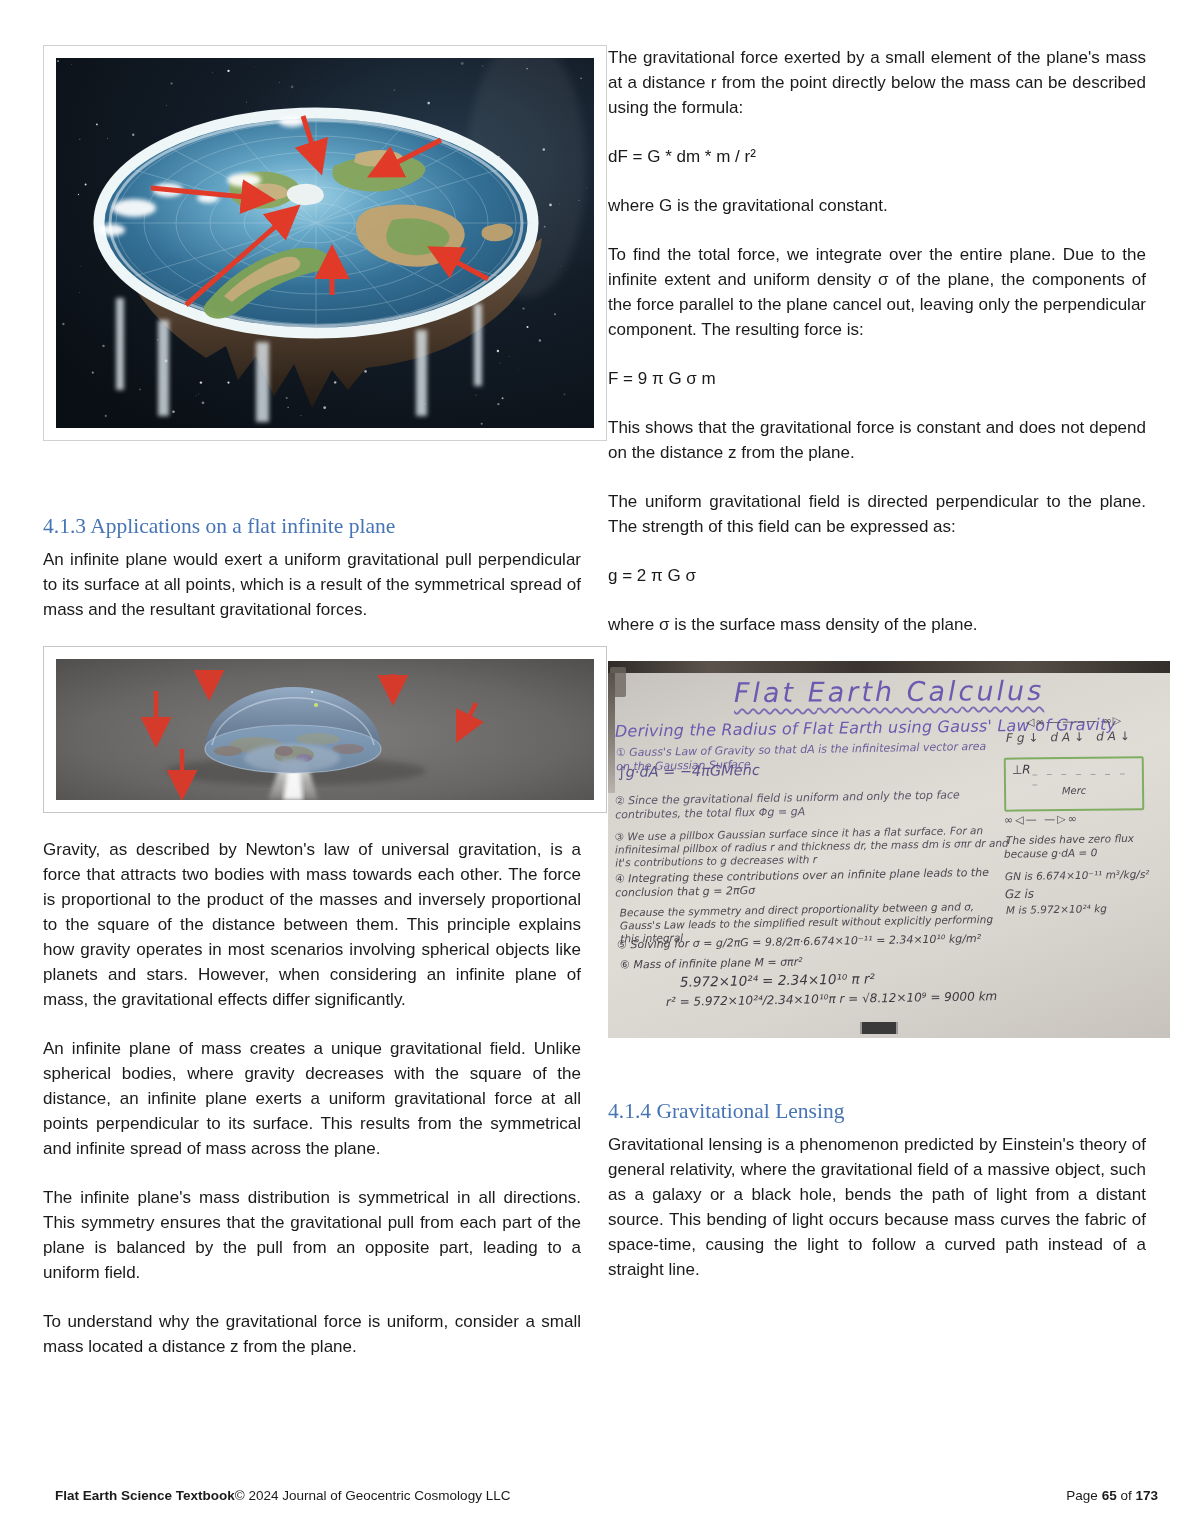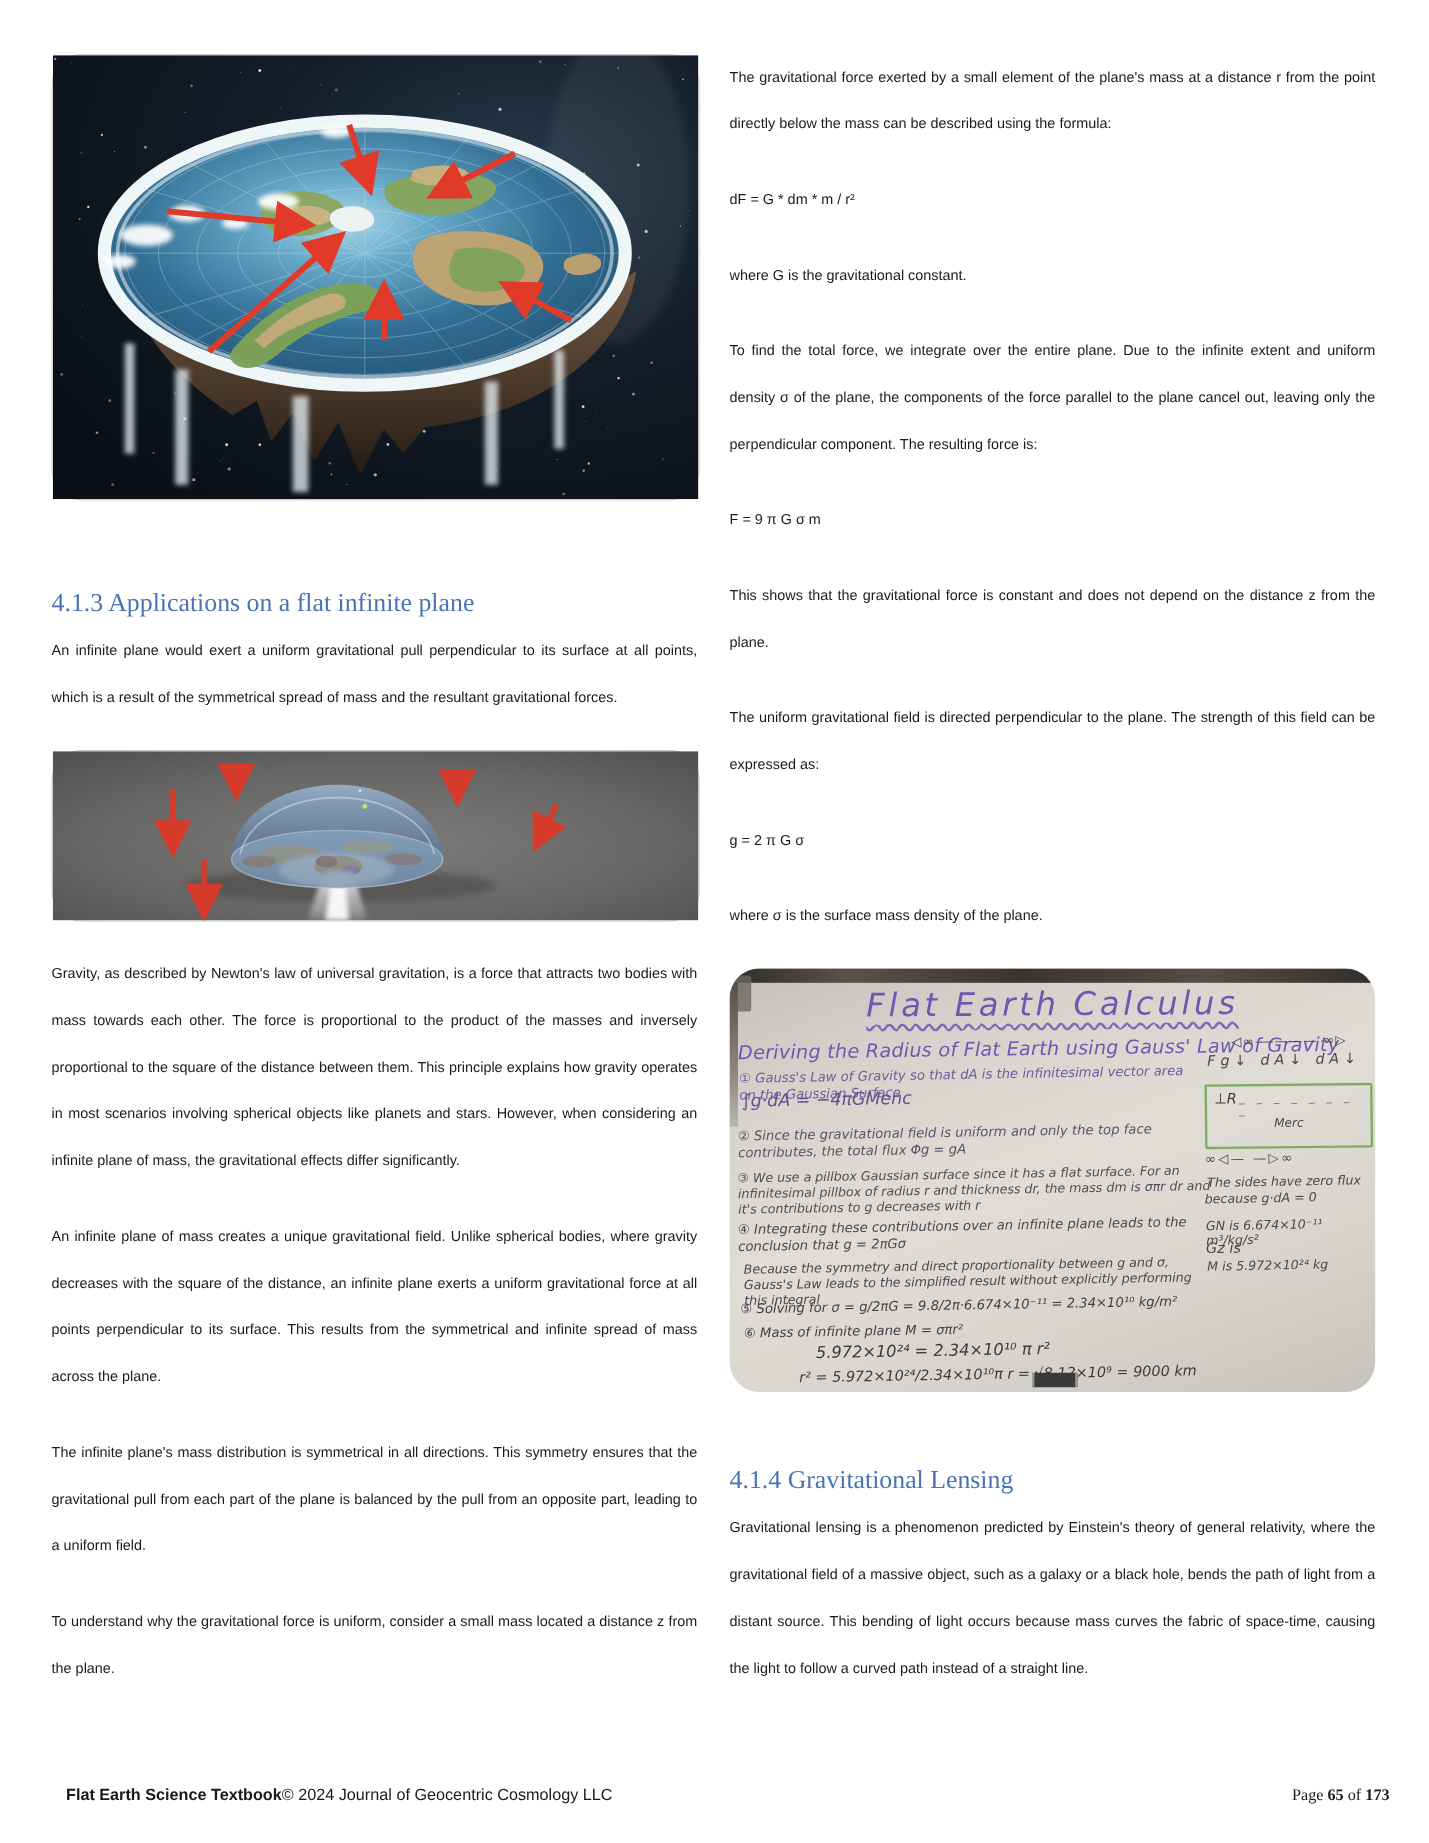--- a/index.html
+++ b/index.html
@@ -1,24 +1,24 @@
 <!DOCTYPE html>
 <html><head>
 <meta charset="utf-8">
 <style>
   html,body{margin:0;padding:0;background:#ffffff;}
   .page{position:relative;width:1191px;height:1536px;background:#ffffff;overflow:hidden;
         font-family:"Liberation Sans",sans-serif;color:#1a1a1a;}
   .columns{display:flex;gap:27px;padding:45px 45px 0 43px;}
   .col{width:538px;flex:0 0 538px;}
-  .col p{margin:0 0 24px;font-size:12px;line-height:39px;text-align:justify;}
+  .col p{margin:0 0 24px;font-size:17px;line-height:25px;text-align:justify;}
   .col p.formula{text-align:left;}
   h2.sec{margin:0 0 6px;font-family:"Liberation Serif",serif;font-weight:normal;
          font-size:21.5px;line-height:30px;color:#4674b4;}
-  figure{margin:0;padding:0;border-radius:25px;}
+  figure{margin:0;padding:12px;}
   figure.img1{width:538px;height:370px;margin:0 0 70px;border:1px solid #d0d0d0;box-sizing:content-box;}
   figure.img2{width:538px;height:141px;margin:0 0 24px;border:1px solid #c6c6c6;}
   figure.img1 svg,figure.img2 svg{display:block;}
 
   
   figure.whiteboard{position:relative;width:538px;height:353px;overflow:hidden;margin:0 0 58px;
      background:linear-gradient(160deg,#c3bfba 0%,#d6d3cd 22%,#e0ddd7 48%,#d8d5cf 72%,#c7c3bc 100%);
      font-family:"DejaVu Sans",sans-serif;}
   .wb-topstrip{position:absolute;left:0;top:0;width:100%;height:12px;
      background:linear-gradient(90deg,#2f2b28 0%,#5a524b 18%,#3a3430 45%,#554d46 74%,#332e2a 100%);}
@@ -58,21 +58,21 @@
   .n5{left:397px;top:208px;font-size:10.5px;}
   .n6{left:397px;top:226px;font-size:12px;}
   .n7{left:398px;top:242px;font-size:10.5px;}
   .wb-badge{position:absolute;left:252px;bottom:4px;width:38px;height:12px;background:#3a3a3a;
      border-radius:1px;box-shadow:inset 8px 0 0 -6px #9a9a9a,inset -18px 0 0 -16px #9a9a9a;}
 
   .footer{position:absolute;left:43px;top:1486px;width:1103px;display:flex;
      align-items:baseline;font-size:13.5px;line-height:20px;padding-left:12px;}
   .f-left{font-weight:bold;flex:0 0 auto;}
   .f-center{flex:1 1 auto;text-align:left;}
-  .f-right{flex:0 0 auto;font-family:Liberation Serif, serif;}
+  .f-right{flex:0 0 auto;}
   .f-right b{font-weight:bold;}
 </style>
 </head>
 <body>
 
 <div class="page">
   <div class="columns">
 
     <div class="col">
 

